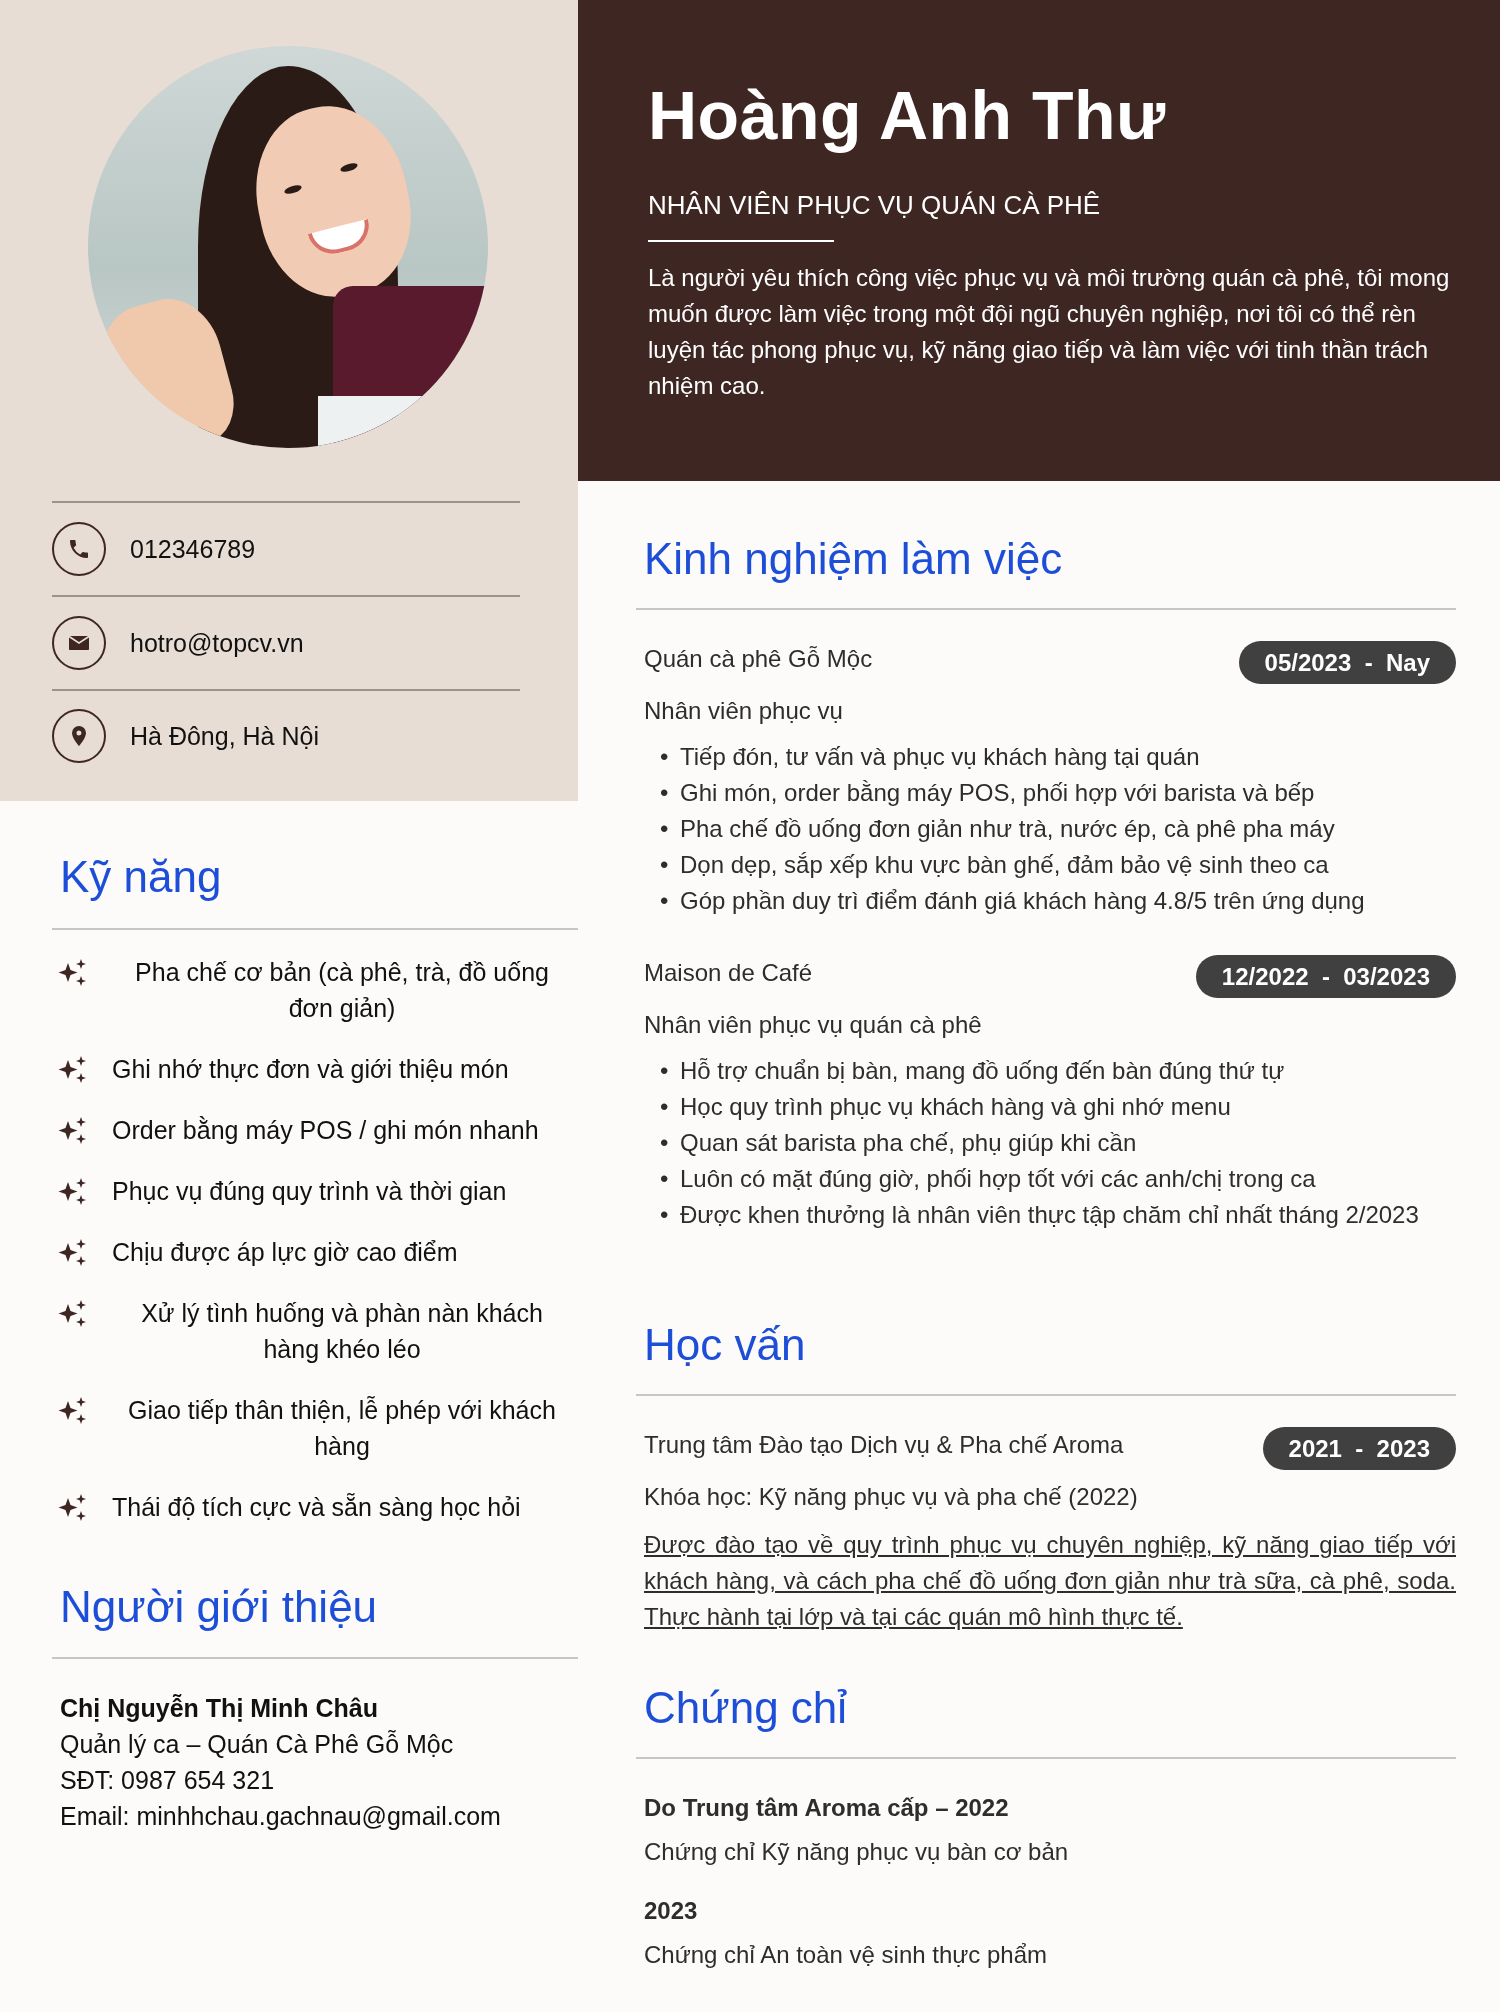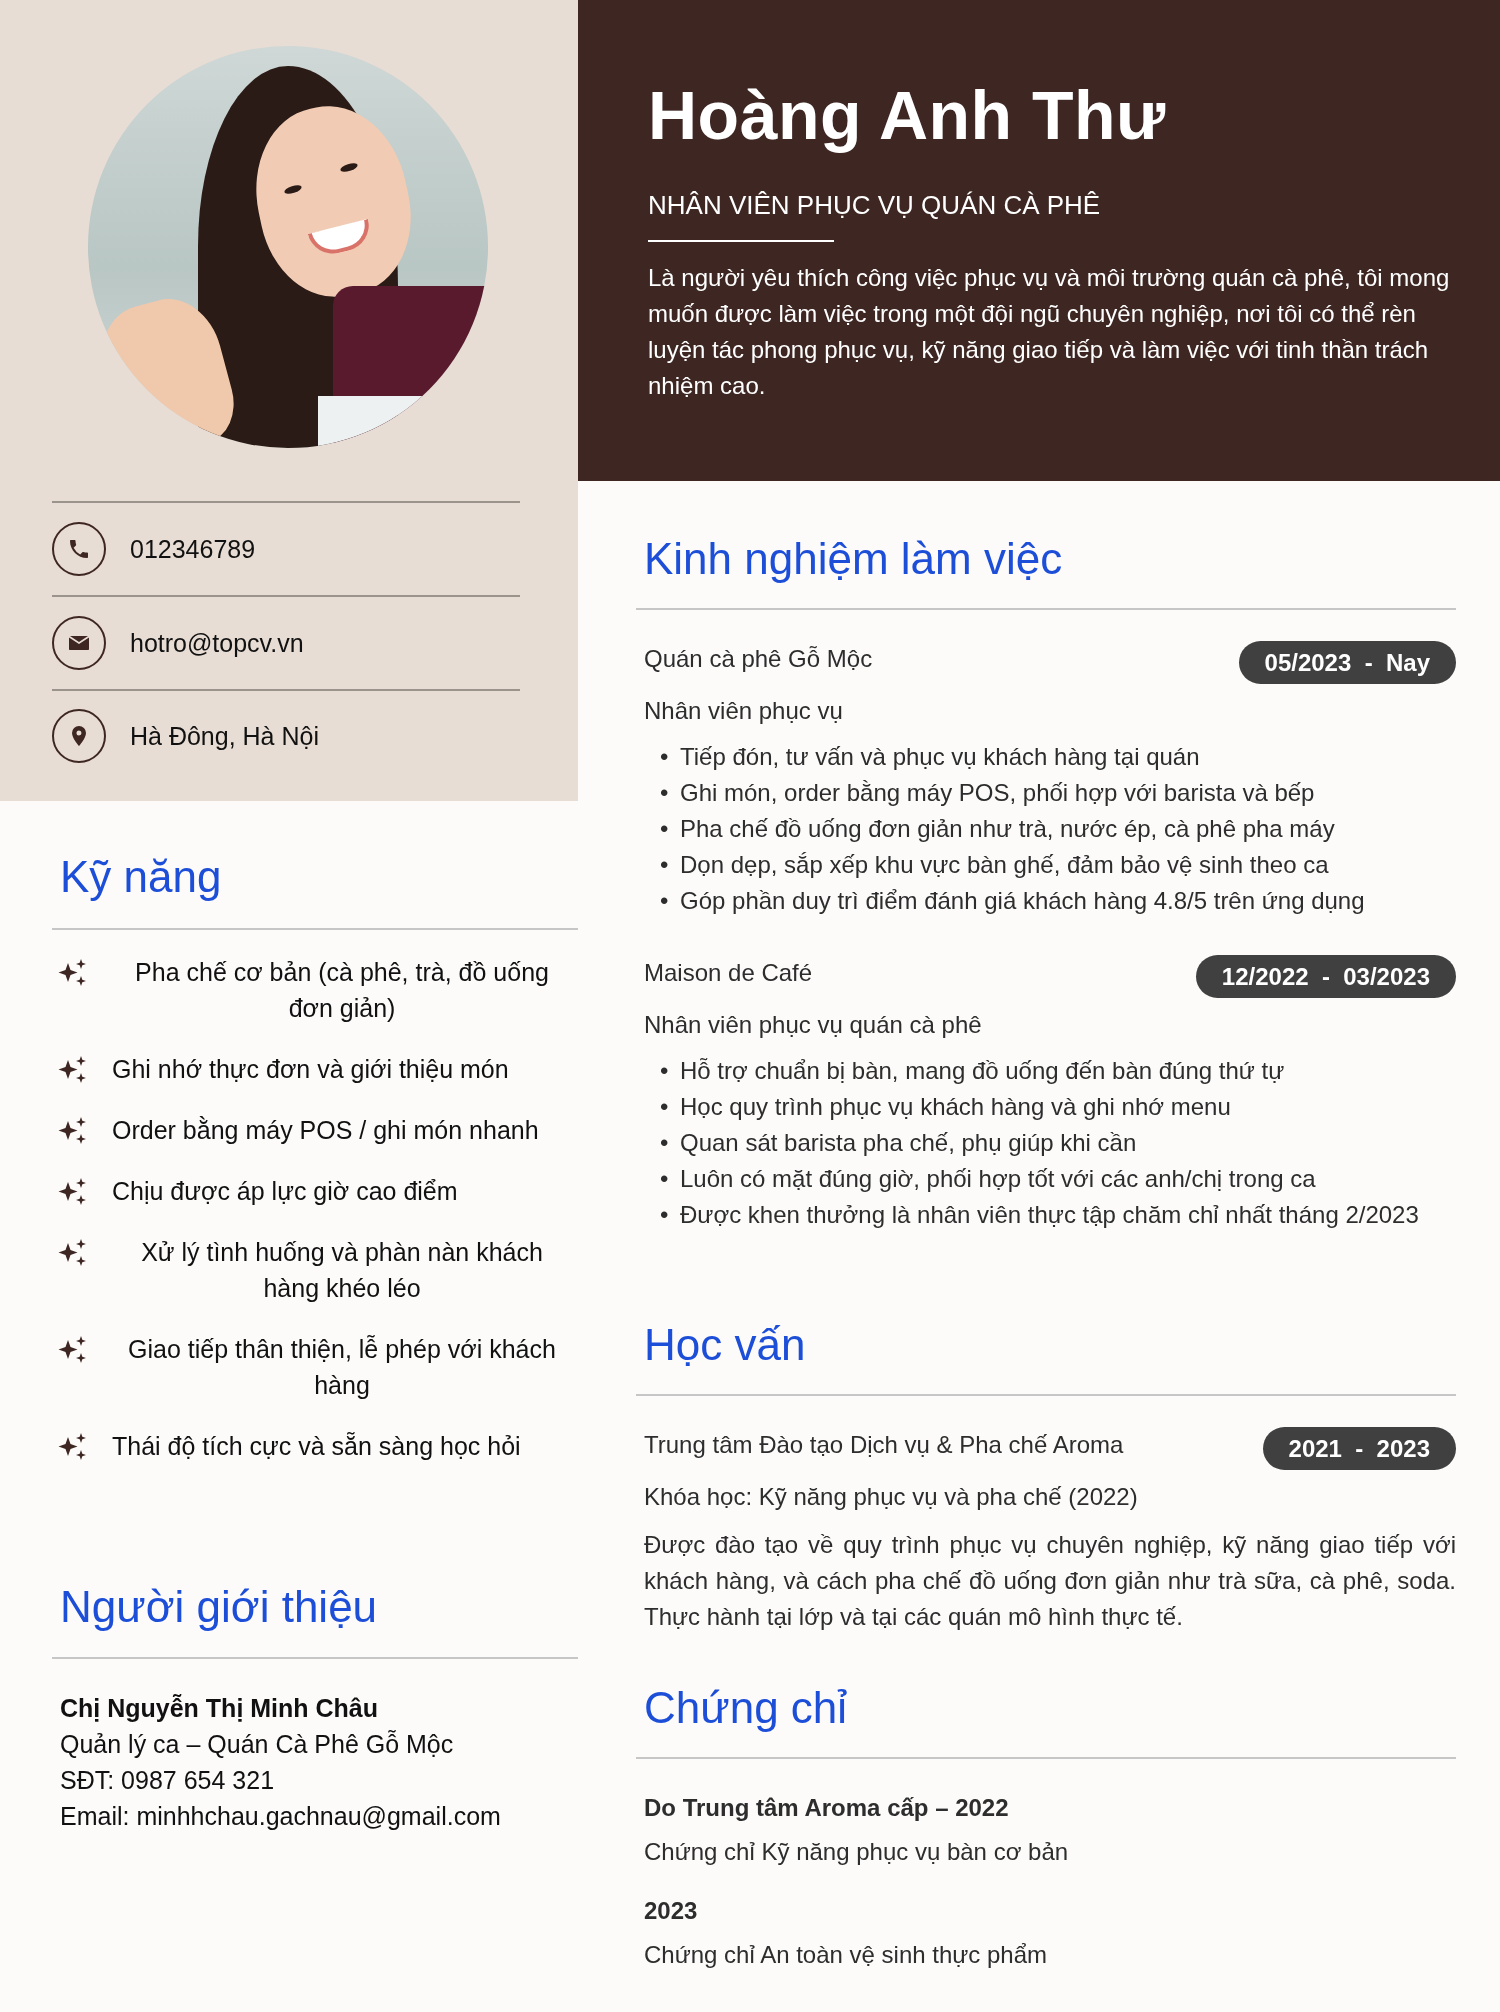--- a/index.html
+++ b/index.html
@@ -111,21 +111,21 @@
     background: #404040; color: #fff; border-radius: 22px;
     font-size: 24px; font-weight: bold; display: flex; align-items: center; white-space: pre;
   }
   .role { font-size: 24px; color: #2d2d2d; margin-top: 8px; line-height: 36px; }
   .bullets { list-style: none; margin-top: 10px; padding-left: 16px; }
   .bullets li {
     font-size: 24px; line-height: 36px; color: #2d2d2d; position: relative; padding-left: 20px;
     text-align: justify;
   }
   .bullets li::before { content: "•"; position: absolute; left: 0; top: 0; }
-  .edu-desc { font-size: 24px; line-height: 36px; color: #2d2d2d; margin-top: 12px; text-align: justify; }
+  .edu-desc { font-size: 24px; line-height: 36px; color: #2d2d2d; margin-top: 12px; text-align: justify; text-decoration: underline; }
 
   .cert { position: absolute; left: 644px; width: 812px; }
   .cert-head { font-size: 24px; font-weight: bold; color: #2d2d2d; }
   .cert-name { font-size: 24px; color: #2d2d2d; margin-top: 16px; }
 </style>
 </head>
 <body>
 
 <div class="left-top"></div>
 <div class="header"></div>
@@ -187,20 +187,26 @@
       <span class="spark"><svg viewBox="0 0 34 30">
           <path d="M12 6 L14.5 13 L21.5 15.5 L14.5 18 L12 25 L9.5 18 L2.5 15.5 L9.5 13 Z M25 2 L26.3 5.7 L30 7 L26.3 8.3 L25 12 L23.7 8.3 L20 7 L23.7 5.7 Z M25 19 L26.3 22.7 L30 24 L26.3 25.3 L25 29 L23.7 25.3 L20 24 L23.7 22.7 Z"></path>
         </svg></span>
       <span>Ghi nhớ thực đơn và giới thiệu món</span>
     </li>
   <li>
       <span class="spark"><svg viewBox="0 0 34 30">
           <path d="M12 6 L14.5 13 L21.5 15.5 L14.5 18 L12 25 L9.5 18 L2.5 15.5 L9.5 13 Z M25 2 L26.3 5.7 L30 7 L26.3 8.3 L25 12 L23.7 8.3 L20 7 L23.7 5.7 Z M25 19 L26.3 22.7 L30 24 L26.3 25.3 L25 29 L23.7 25.3 L20 24 L23.7 22.7 Z"></path>
         </svg></span>
       <span>Order bằng máy POS / ghi món nhanh</span>
+    </li>
+  <li>
+      <span class="spark"><svg viewBox="0 0 34 30">
+          <path d="M12 6 L14.5 13 L21.5 15.5 L14.5 18 L12 25 L9.5 18 L2.5 15.5 L9.5 13 Z M25 2 L26.3 5.7 L30 7 L26.3 8.3 L25 12 L23.7 8.3 L20 7 L23.7 5.7 Z M25 19 L26.3 22.7 L30 24 L26.3 25.3 L25 29 L23.7 25.3 L20 24 L23.7 22.7 Z"></path>
+        </svg></span>
+      <span>Phục vụ đúng quy trình và thời gian</span>
     </li>
   <li>
       <span class="spark"><svg viewBox="0 0 34 30">
           <path d="M12 6 L14.5 13 L21.5 15.5 L14.5 18 L12 25 L9.5 18 L2.5 15.5 L9.5 13 Z M25 2 L26.3 5.7 L30 7 L26.3 8.3 L25 12 L23.7 8.3 L20 7 L23.7 5.7 Z M25 19 L26.3 22.7 L30 24 L26.3 25.3 L25 29 L23.7 25.3 L20 24 L23.7 22.7 Z"></path>
         </svg></span>
       <span>Chịu được áp lực giờ cao điểm</span>
     </li>
   <li>
       <span class="spark"><svg viewBox="0 0 34 30">
           <path d="M12 6 L14.5 13 L21.5 15.5 L14.5 18 L12 25 L9.5 18 L2.5 15.5 L9.5 13 Z M25 2 L26.3 5.7 L30 7 L26.3 8.3 L25 12 L23.7 8.3 L20 7 L23.7 5.7 Z M25 19 L26.3 22.7 L30 24 L26.3 25.3 L25 29 L23.7 25.3 L20 24 L23.7 22.7 Z"></path>

